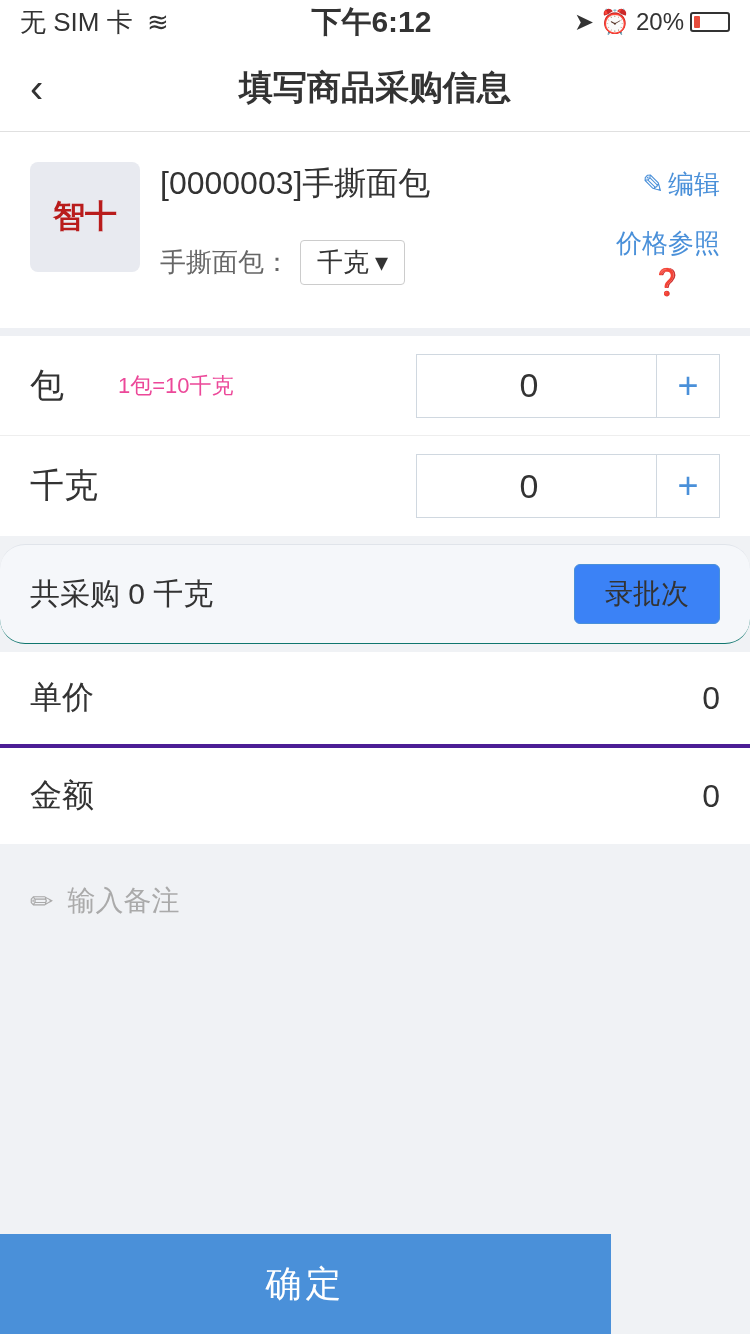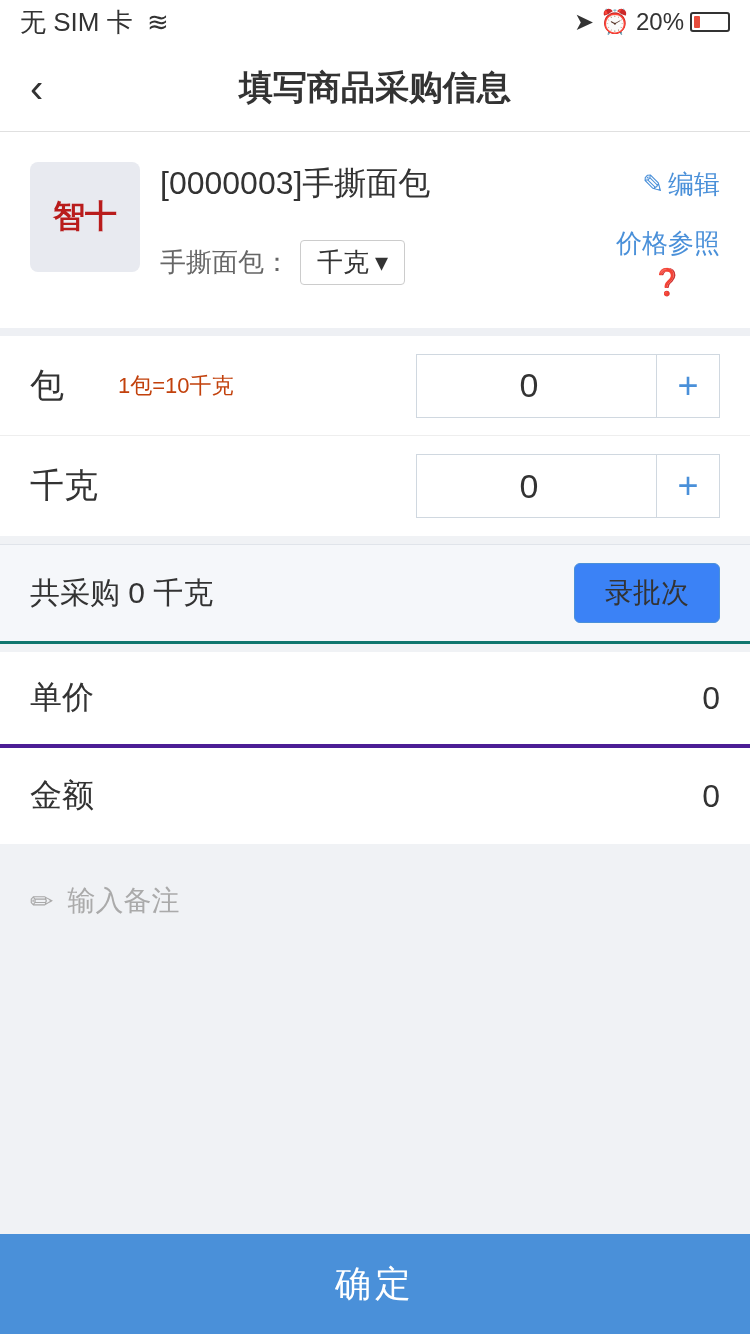--- a/index.html
+++ b/index.html
@@ -156,21 +156,21 @@
       border-bottom: 1px solid #eee;
     }
     .quantity-row:last-child { border-bottom: none; }
     .qty-label {
       font-size: 34px;
       color: #333;
       min-width: 80px;
     }
     .qty-sublabel {
       font-size: 22px;
-      color: #c2410c;
+      color: #ec4899;
       margin-left: 8px;
     }
     .qty-controls {
       display: flex;
       align-items: center;
       margin-left: auto;
       gap: 0;
     }
     .qty-input {
       width: 240px;
@@ -198,21 +198,22 @@
 
     
     .summary-row {
       background: #f5f7fa;
       padding: 0 30px;
       height: 100px;
       display: flex;
       align-items: center;
       justify-content: space-between;
       border-top: 1px solid #e0e4ea;
-      border-bottom: 3px solid #0f766e;
+      border-bottom: 1px solid #0f766e;
+      border-radius: 25px;
     }
     .summary-text {
       font-size: 30px;
       color: #333;
     }
     .record-batch-btn {
       border: 1px solid #4a90d9;
       background: #3b82f6;
       color: #333;
       font-size: 28px;
@@ -259,39 +260,40 @@
       color: #aaa;
       cursor: text;
     }
     .pencil-icon { font-size: 28px; color: #aaa; }
 
     
     .confirm-btn {
       position: fixed;
       bottom: 0;
       left: 0;
-      width: 750px;
+      width: 611px;
       height: 100px;
       background: #4a90d9;
       color: #fff;
       font-size: 36px;
       display: flex;
       align-items: center;
       justify-content: center;
       cursor: pointer;
       letter-spacing: 4px;
     }
 
     .bottom-spacer { height: 100px; }
   </style>
 </head>
 <body>
 
 <div class="status-bar">
   <span class="status-left">无 SIM 卡 &nbsp;≋</span>
+  <span class="status-center">下午6:12</span>
   <span class="status-right">
     <span>➤</span>
     <span>⏰</span>
     <span>20%</span>
     <span class="battery-icon">
       <span class="battery-body">
         <span class="battery-fill"></span>
       </span>
     </span>
   </span>

